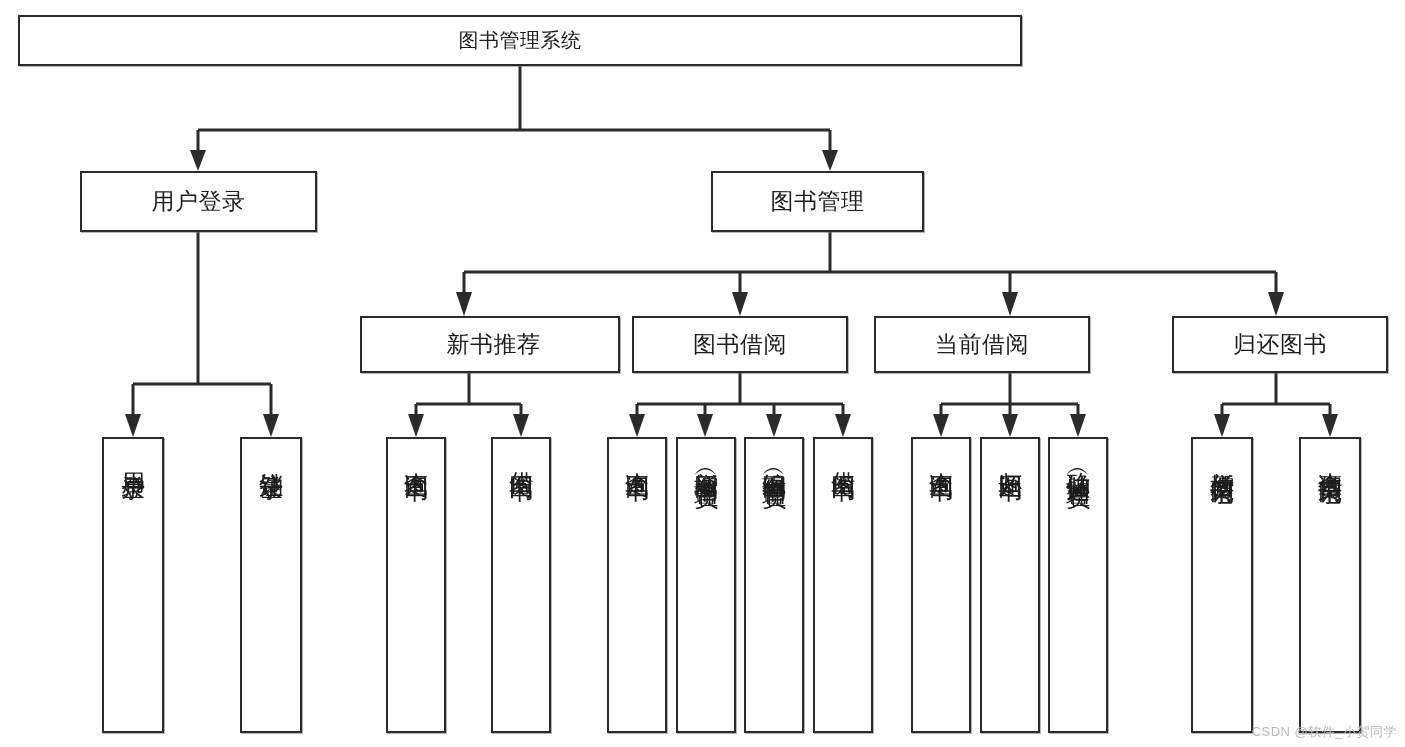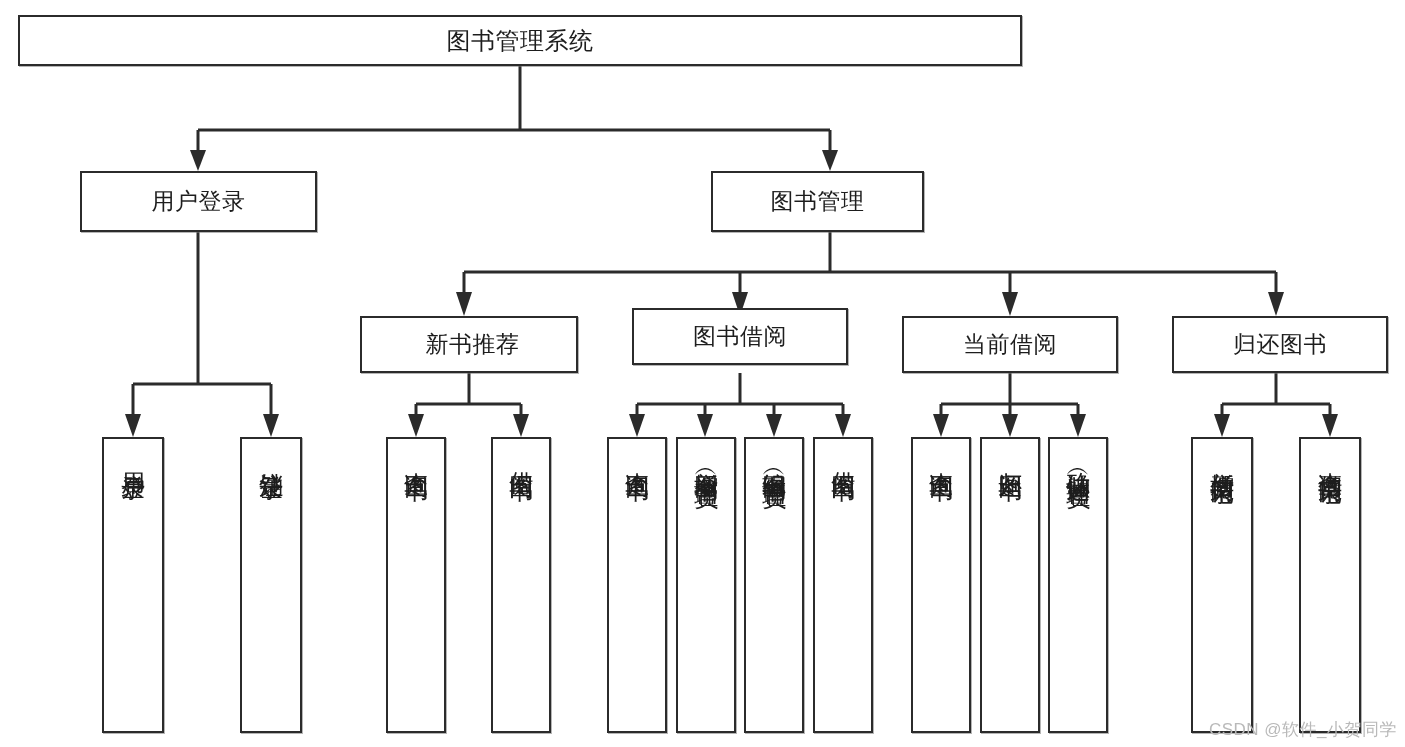--- a/index.html
+++ b/index.html
@@ -21,39 +21,39 @@
     justify-content:center;
     box-shadow:1px 1px 0 0 rgba(120,120,120,0.55);
   }
   .node .lbl{
     color:#1d1d1d;
     font-size:23px;
     line-height:1.25;
     letter-spacing:0.5px;
     white-space:nowrap;
   }
-  .node.root .lbl{font-size:24px;}
+  .node.root .lbl{font-size:20px;}
   .node.leaf{
     align-items:flex-start;
     padding-top:14px;
   }
   .node.leaf .lbl{
     writing-mode:vertical-rl;
     text-orientation:upright;
     font-size:24px;
     line-height:1.18;
     letter-spacing:2px;
     white-space:normal;
     max-height:282px;
   }
   .watermark{
     position:absolute;
     right:8px;
     bottom:6px;
-    font-size:17px;
+    font-size:13px;
     color:#b9b9b9;
     letter-spacing:0.5px;
     white-space:nowrap;
     pointer-events:none;
   }
   svg.edges{position:absolute;left:0;top:0;width:1405px;height:747px;}
   svg.edges line, svg.edges path{stroke:#2b2b2b;stroke-width:3;fill:none;}
 </style>
 </head>
 <body>
@@ -126,27 +126,27 @@
     <span class="lbl">图书管理系统</span>
   </div>
 
   <div class="node" style="left:80px;top:171px;width:237px;height:61px;">
     <span class="lbl">用户登录</span>
   </div>
   <div class="node" style="left:711px;top:171px;width:213px;height:61px;">
     <span class="lbl">图书管理</span>
   </div>
 
-  <div class="node" style="left:360px;top:316px;width:218px;height:57px;padding-left:7px;">
+  <div class="node" style="left:360px;top:316px;width:260px;height:57px;padding-left:7px;">
     <span class="lbl">新书推荐</span>
   </div>
-  <div class="node" style="left:632px;top:308px;width:216px;height:57px;">
+  <div class="node" style="left:632px;top:316px;width:216px;height:57px;">
     <span class="lbl">图书借阅</span>
   </div>
-  <div class="node" style="left:902px;top:316px;width:216px;height:57px;">
+  <div class="node" style="left:874px;top:316px;width:216px;height:57px;">
     <span class="lbl">当前借阅</span>
   </div>
   <div class="node" style="left:1172px;top:316px;width:216px;height:57px;">
     <span class="lbl">归还图书</span>
   </div>
 
   <div class="node leaf" style="left:102px;top:437px;width:62px;height:296px;">
     <span class="lbl">用户登录</span>
   </div>
   <div class="node leaf" style="left:240px;top:437px;width:62px;height:296px;">

